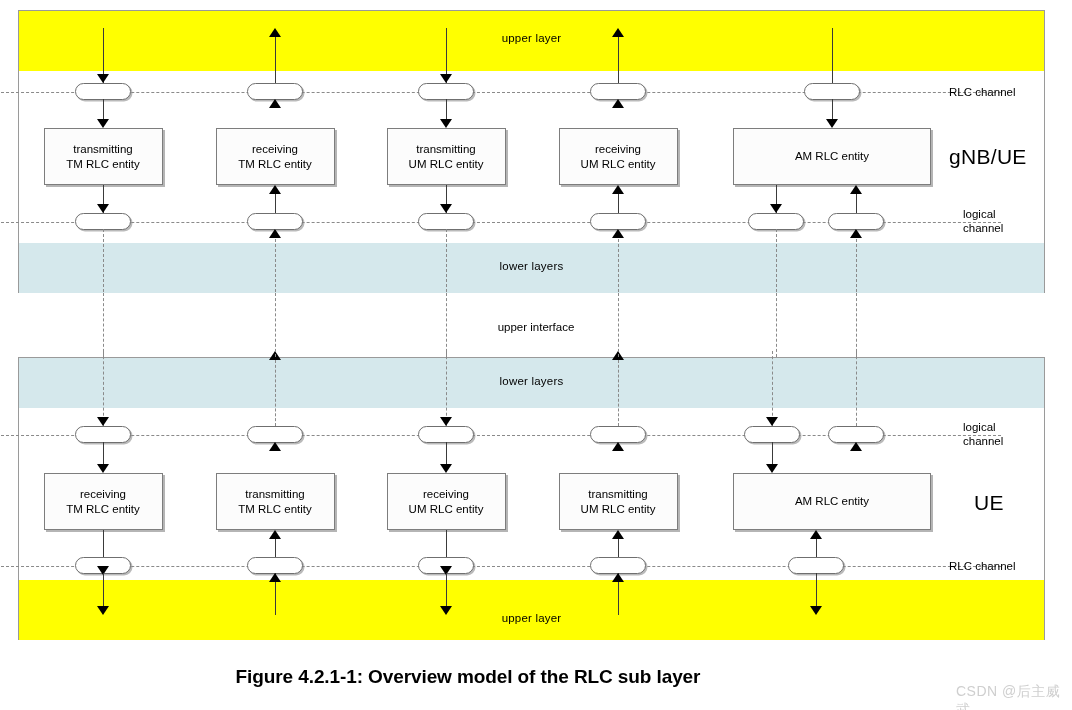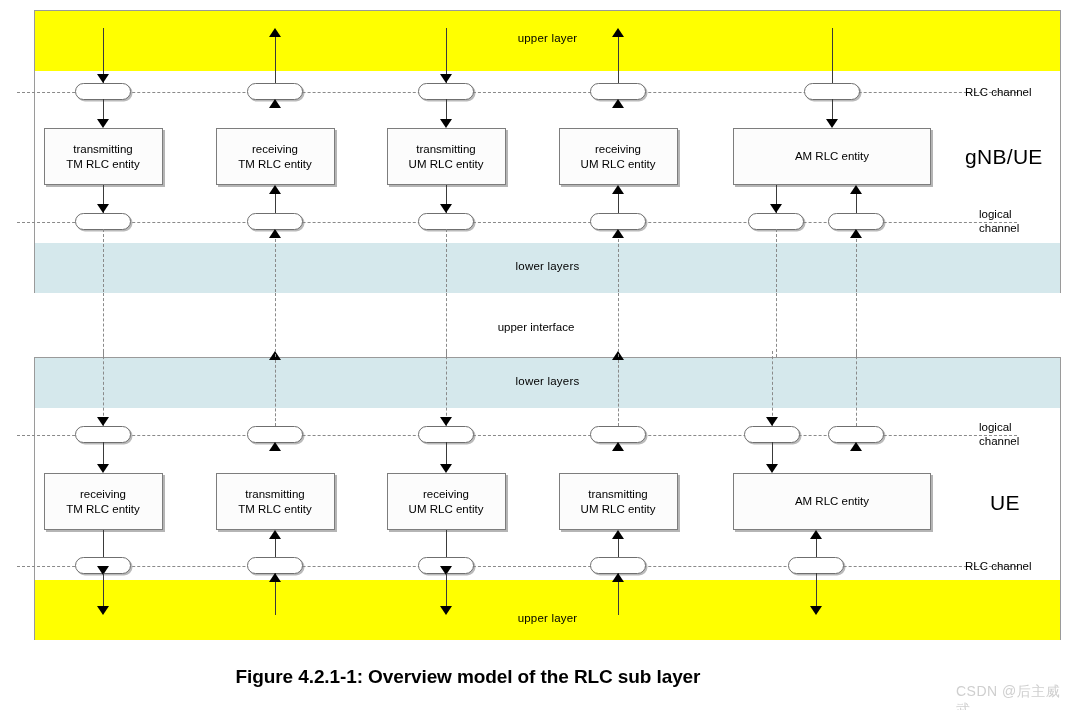--- a/index.html
+++ b/index.html
@@ -3,21 +3,21 @@
 <meta charset="utf-8">
 <style>
   html,body{margin:0;padding:0;background:#ffffff;}
   body{width:1072px;height:710px;position:relative;overflow:hidden;
        font-family:"Liberation Sans","DejaVu Sans",sans-serif;color:#000;}
 
   #stage{position:absolute;left:0;top:0;width:1072px;height:710px;}
 
   
   .panel{position:absolute;left:18px;width:1027px;border:1px solid #9a9a9a;
-         background:#ffffff;box-sizing:border-box;margin-left:16px;}
+         background:#ffffff;box-sizing:border-box;}
   #panel-top{top:10px;height:283px;}
   #panel-bottom{top:357px;height:283px;}
 
   .band{position:absolute;left:0;width:100%;box-sizing:border-box;}
   .band-upper{background:#ffff00;}
   .band-lower{background:#d5e8ec;}
   .band-label{position:absolute;left:0;width:100%;text-align:center;
               font-size:11.5px;letter-spacing:.2px;}
 
   

